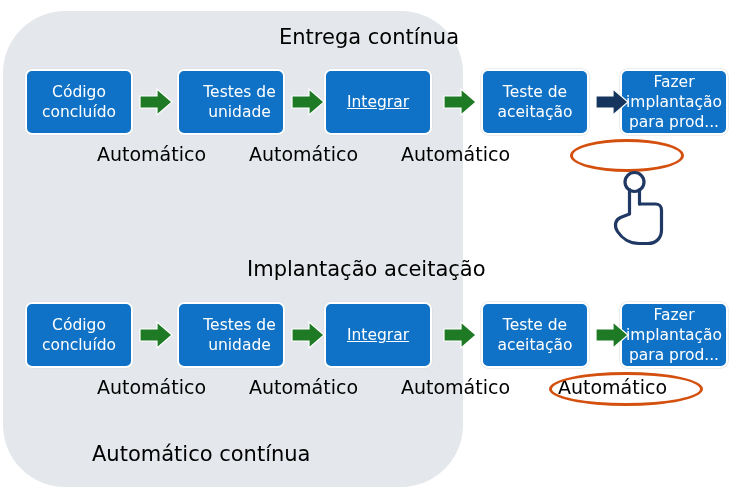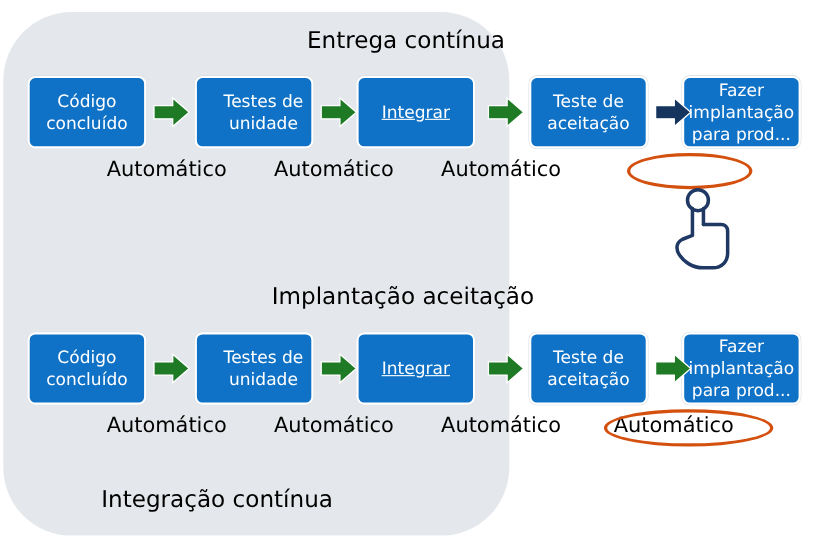--- a/index.html
+++ b/index.html
@@ -127,21 +127,21 @@
 <body>
 
 <div id="canvas">
 
   <div class="panel"></div>
 
   <div class="title" id="title-entrega">Entrega contínua</div>
 
   <div class="title" id="title-implantacao">Implantação aceitação</div>
 
-  <div class="title" id="title-integracao">Integração contínua</div>
+  <div class="title" id="title-integracao">Automático contínua</div>
 
   <div class="pbox row1 col1">
     <span class="txt">Código
 concluído</span>
   </div>
   <div class="pbox row1 col2">
     <span class="txt">Testes de
 unidade</span>
   </div>
   <div class="pbox row1 col3">

